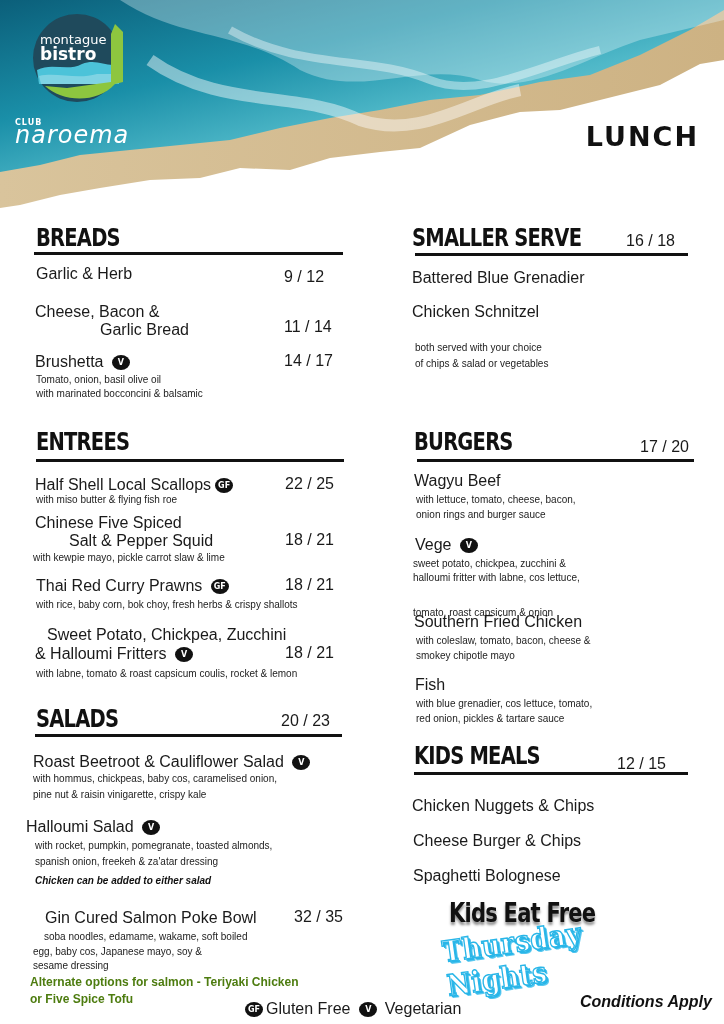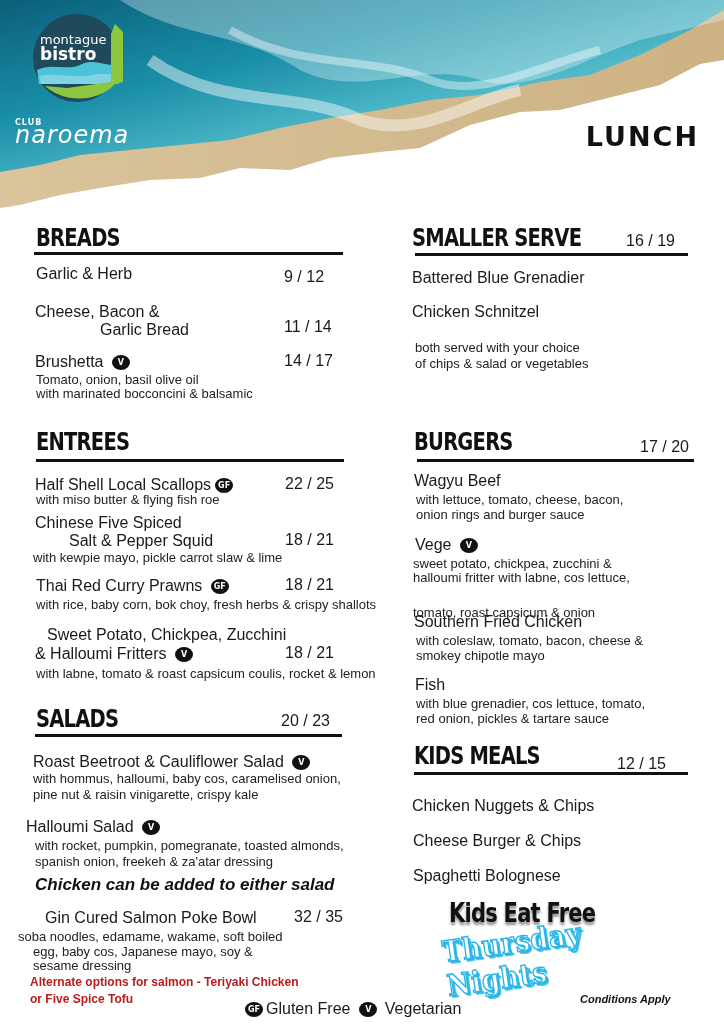--- a/index.html
+++ b/index.html
@@ -26,40 +26,40 @@
   }
 
   .sec-title {
     position: absolute; font-family: "DejaVu Sans", sans-serif; font-weight: bold;
     font-size: 25px; letter-spacing: -1px; color: #111; transform: scaleX(0.78); transform-origin: left center;
     line-height: 30px;
   }
   .rule { position: absolute; height: 3px; background: #111; }
   .price { position: absolute; font-size: 16px; color: #1a1a1a; }
   .item { position: absolute; font-size: 16px; color: #1a1a1a; line-height: 19px; white-space: nowrap; }
-  .desc { position: absolute; font-size: 13px; color: #222; line-height: 15px; white-space: nowrap; }
-  .note { position: absolute; font-size: 17px; color: #111; font-weight: bold; font-style: italic; white-space: nowrap; }
-  .alt { position: absolute; font-size: 12px; color: #b91c1c; font-weight: bold; line-height: 16px; white-space: nowrap; }
+  .desc { position: absolute; font-size: 10px; color: #222; line-height: 15px; white-space: nowrap; }
+  .note { position: absolute; font-size: 10px; color: #111; font-weight: bold; font-style: italic; white-space: nowrap; }
+  .alt { position: absolute; font-size: 12px; color: #4d7c0f; font-weight: bold; line-height: 16px; white-space: nowrap; }
   .badge {
     display: inline-block; width: 18px; height: 15px; border-radius: 50%; background: #111; color: #fff;
     font-size: 8px; font-weight: bold; text-align: center; line-height: 15px; vertical-align: 2px;
     font-family: "DejaVu Sans", sans-serif; margin-left: 4px;
   }
   .kef {
     position: absolute; left: 449px; top: 897px; font-family: "DejaVu Sans", sans-serif; font-weight: bold;
     font-size: 27px; color: #111; transform: scaleX(0.78); transform-origin: left center;
     text-shadow: 0 3px 3px rgba(0,0,0,0.45); letter-spacing: -1px;
   }
   .thurs {
     position: absolute; left: 445px; top: 935px; font-family: "DejaVu Serif", serif; font-weight: bold;
     font-size: 29px; color: #fff; transform: rotate(-8deg) scaleX(0.88); transform-origin: left center;
     -webkit-text-stroke: 1.5px #29b6e8; text-shadow: 2px 2px 0 #29b6e8, 3px 3px 0 #5cc9f0; letter-spacing: 1px;
   }
   .conditions {
-    position: absolute; left: 580px; top: 993px; font-size: 11px; font-weight: bold; font-style: italic; color: #111;
+    position: absolute; left: 580px; top: 993px; font-size: 16px; font-weight: bold; font-style: italic; color: #111;
   }
   .legend { position: absolute; left: 245px; top: 1000px; font-size: 16px; color: #1a1a1a; white-space: nowrap; }
   .legend .badge { margin-left: 0; margin-right: 3px; }
 </style>
 </head>
 <body>
 
 <div class="hero">
   <svg width="724" height="215" viewBox="0 0 724 215">
     <defs>
@@ -135,38 +135,38 @@
 <div class="item" style="left:35px; top:625px;margin-left:12px;">Sweet Potato, Chickpea, Zucchini</div>
 <div class="item" style="left:35px; top:644px;"><span>&amp; Halloumi Fritters</span> <span class="badge">V</span></div>
 <div class="price" style="left:285px; top:644px;">18 / 21</div>
 <div class="desc" style="left:36px; top:666px;">with labne, tomato &amp; roast capsicum coulis, rocket &amp; lemon</div>
 
 <div class="sec-title" style="left:36px; top:704px;">SALADS</div>
 <div class="price" style="left:281px; top:712px;">20 / 23</div>
 <div class="rule" style="left:35px; top:734px; width:307px;"></div>
 
 <div class="item" style="left:33px; top:752px;"><span>Roast Beetroot &amp; Cauliflower Salad</span> <span class="badge">V</span></div>
-<div class="desc" style="left:33px; top:771px;">with hommus, halloumi, baby cos, caramelised onion,</div>
+<div class="desc" style="left:33px; top:771px;">with hommus, chickpeas, baby cos, caramelised onion,</div>
 <div class="desc" style="left:33px; top:787px;">pine nut &amp; raisin vinigarette, crispy kale</div>
 
 <div class="item" style="left:26px; top:817px;"><span>Halloumi Salad</span> <span class="badge">V</span></div>
 <div class="desc" style="left:35px; top:838px;">with rocket, pumpkin, pomegranate, toasted almonds,</div>
 <div class="desc" style="left:35px; top:854px;">spanish onion, freekeh &amp; za'atar dressing</div>
 <div class="note" style="left:35px; top:875px;">Chicken can be added to either salad</div>
 
 <div class="item" style="left:45px; top:908px;">Gin Cured Salmon Poke Bowl</div>
 <div class="price" style="left:294px; top:908px;">32 / 35</div>
-<div class="desc" style="left:18px; top:929px;">soba noodles, edamame, wakame, soft boiled</div>
+<div class="desc" style="left:44px; top:929px;">soba noodles, edamame, wakame, soft boiled</div>
 <div class="desc" style="left:33px; top:944px;">egg, baby cos, Japanese mayo, soy &amp;</div>
 <div class="desc" style="left:33px; top:958px;">sesame dressing</div>
 <div class="alt" style="left:30px; top:974px;">Alternate options for salmon  - Teriyaki Chicken</div>
 <div class="alt" style="left:30px; top:991px;">or Five Spice Tofu</div>
 
 <div class="sec-title" style="left:412px; top:223px;">SMALLER SERVE</div>
-<div class="price" style="left:626px; top:232px;">16 / 19</div>
+<div class="price" style="left:626px; top:232px;">16 / 18</div>
 <div class="rule" style="left:415px; top:253px; width:273px;"></div>
 
 <div class="item" style="left:412px; top:268px;">Battered Blue Grenadier</div>
 <div class="item" style="left:412px; top:302px;">Chicken Schnitzel</div>
 <div class="desc" style="left:415px; top:340px;">both served with your choice</div>
 <div class="desc" style="left:415px; top:356px;">of chips &amp; salad or vegetables</div>
 
 <div class="sec-title" style="left:414px; top:427px;">BURGERS</div>
 <div class="price" style="left:640px; top:438px;">17 / 20</div>
 <div class="rule" style="left:417px; top:459px; width:277px;"></div>

